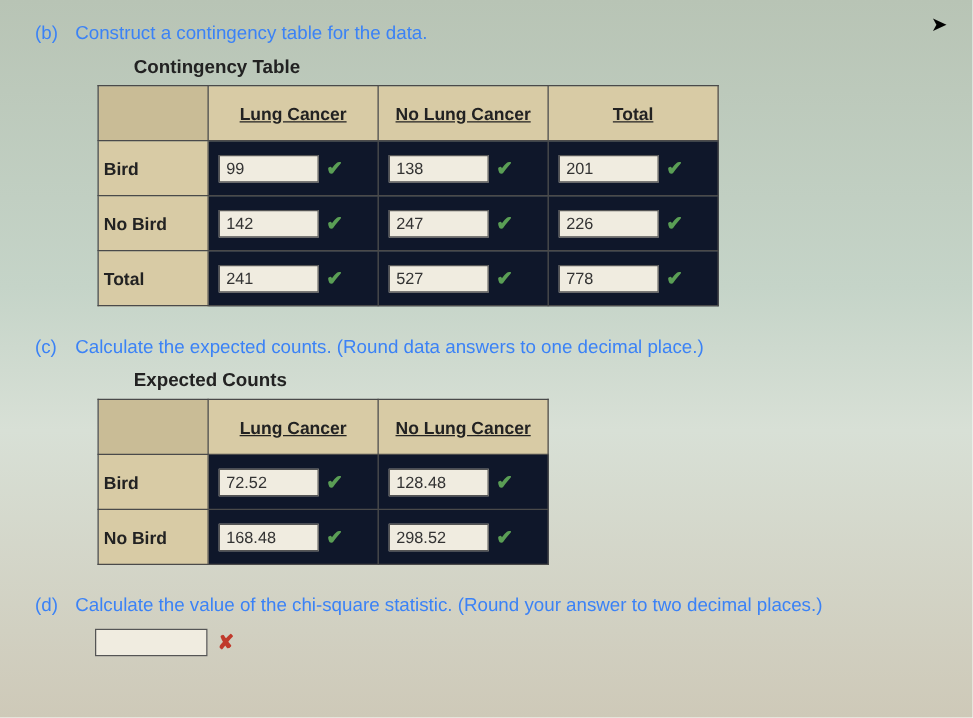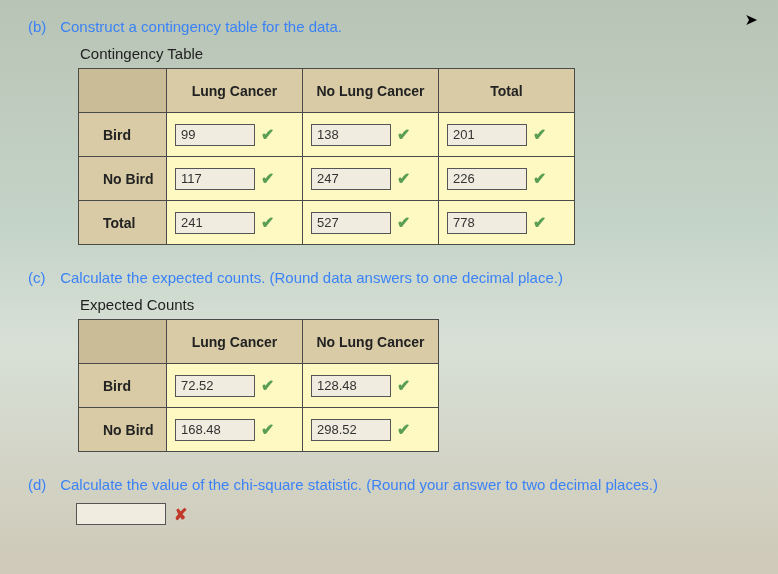--- a/index.html
+++ b/index.html
@@ -26,23 +26,23 @@
     .part-label {
       font-size: 15px;
       margin-bottom: 10px;
       color: #3b82f6;
     }
     .part-marker {
       display: inline-block;
       width: 28px;
     }
     .table-title {
-      font-weight: normal;
+      font-weight: bold;
       font-size: 15px;
-      margin-left: 52px;
+      margin-left: 79px;
       margin-bottom: 6px;
       color: #222;
     }
     .table-wrap {
       margin-left: 50px;
       margin-bottom: 24px;
     }
     table {
       border-collapse: collapse;
       table-layout: fixed;
@@ -52,31 +52,32 @@
       padding: 0;
       text-align: center;
       vertical-align: middle;
       height: 44px;
     }
     .hdr {
       background: #d8cba5;
       font-weight: bold;
       font-size: 14px;
       color: #222;
+      text-decoration: underline;
     }
     .rowlbl {
       background: #d8cba5;
       font-weight: bold;
       font-size: 14px;
       color: #222;
       text-align: left;
-      padding-left: 24px;
+      padding-left: 4px;
     }
     .cell {
-      background: #fef9c3;
+      background: #0f172a;
     }
     .corner {
       background: #c9bc96;
     }
     .col-label { width: 88px; }
     .col-data  { width: 136px; }
     .col-label2 { width: 88px; }
     .col-data2  { width: 136px; }
     .input-wrap {
       display: flex;
@@ -161,21 +162,21 @@
             <div class="input-wrap">
               <div class="input-box">201</div>
               <span class="check">✔</span>
             </div>
           </td>
     </tr>
     <tr>
       <td class="rowlbl">No Bird</td>
       <td class="cell">
             <div class="input-wrap">
-              <div class="input-box">117</div>
+              <div class="input-box">142</div>
               <span class="check">✔</span>
             </div>
           </td>
       <td class="cell">
             <div class="input-wrap">
               <div class="input-box">247</div>
               <span class="check">✔</span>
             </div>
           </td>
       <td class="cell">

